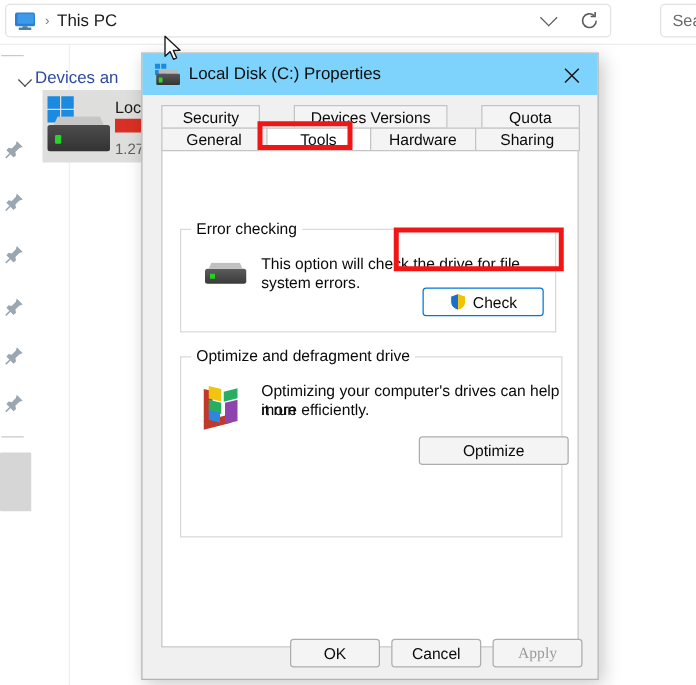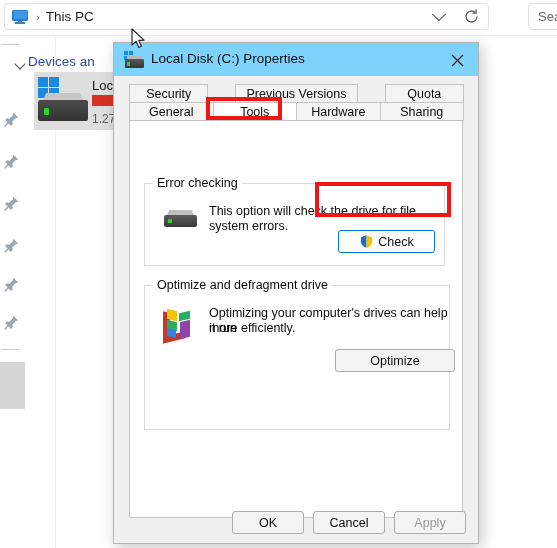--- a/index.html
+++ b/index.html
@@ -268,21 +268,21 @@
         </svg>
       </span>
     </div>
 
     <div class="tabs">
       <div class="tabrow r1">
         <div class="tab">
           <span>Security</span>
         </div>
         <div class="tab" style="flex:1.55;">
-          <span>Previous Versions</span>
+          <span>Devices Versions</span>
         </div>
         <div class="tab">
           <span>Quota</span>
         </div>
       </div>
       <div class="tabrow r2">
         <div class="tab">
           <span>General</span>
         </div>
         <div class="tab active">
@@ -343,21 +343,21 @@
       </div>
 
     </div>
 
     <span class="btn dlg-foot-btn" style="left:118px; top:468px;">
       <span>OK</span>
     </span>
     <span class="btn dlg-foot-btn" style="left:199px; top:468px;">
       <span>Cancel</span>
     </span>
-    <span class="btn dlg-foot-btn disabled" style="left:280px; top:468px;">
+    <span class="btn dlg-foot-btn disabled" style="left:280px; top:468px;font-family:Liberation Serif, serif;">
       <span>Apply</span>
     </span>
   </div>
 
   <div class="annot" style="left:206px; top:97px; width:76px; height:23px;"></div>
   <div class="annot" style="left:315px; top:182px; width:136px; height:35px;"></div>
 
   <div class="cursor">
     <svg width="16" height="22" viewBox="0 0 16 22">
       <path d="M1 1 L1 17 L5.1 13.3 L7.8 19.4 L10.3 18.3 L7.7 12.4 L13 12.2 Z" fill="#ffffff" stroke="#1b1b1b" stroke-width="1.1" stroke-linejoin="round"></path>

